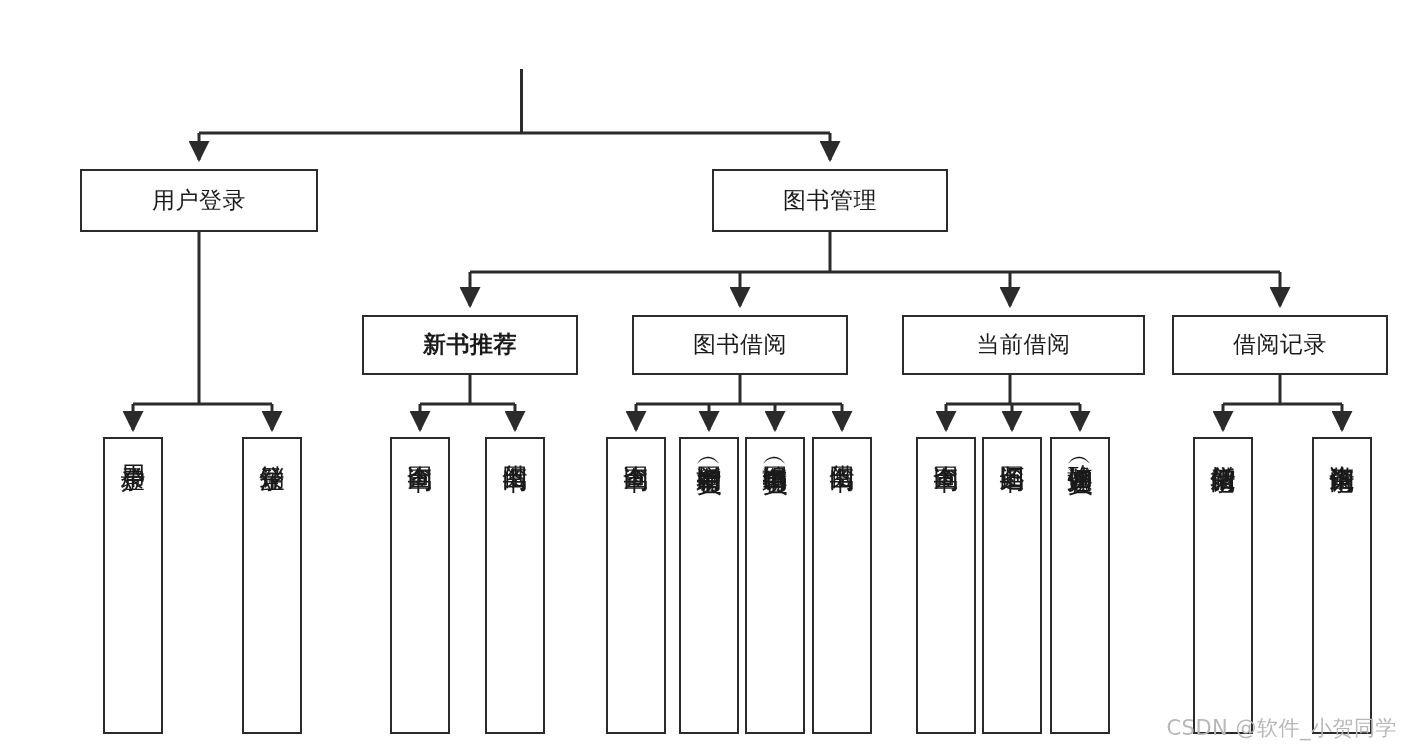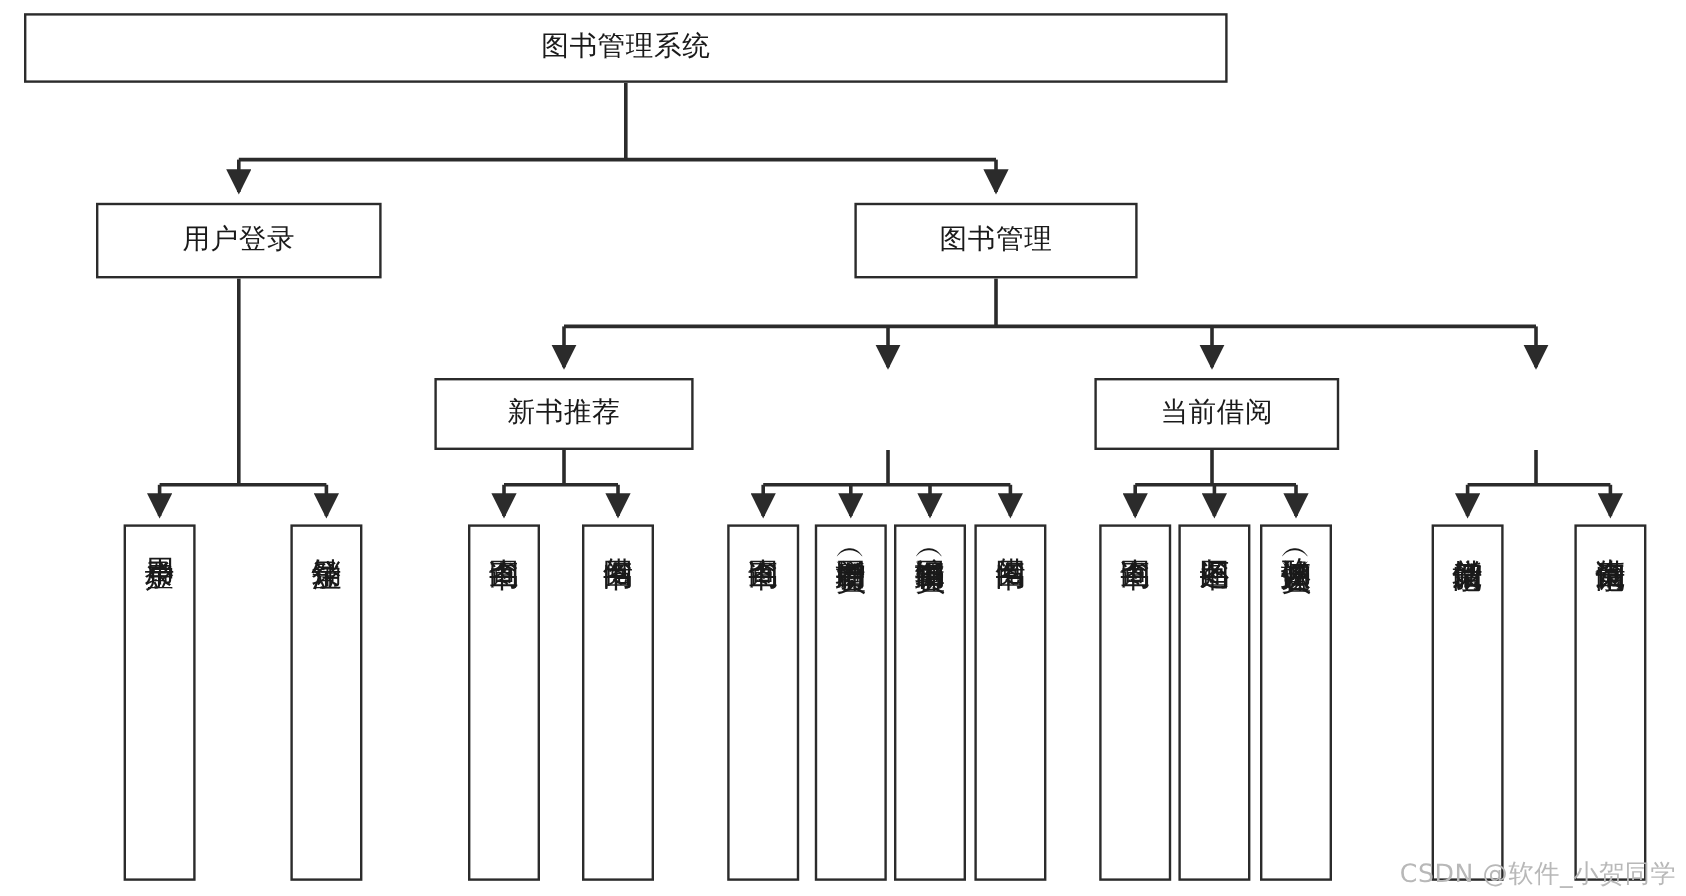--- a/index.html
+++ b/index.html
@@ -116,36 +116,39 @@
       <path d="M 1012 404 L 1012 430" marker-end="url(#arrow)"></path>
       <path d="M 1080 404 L 1080 430" marker-end="url(#arrow)"></path>
 
       <path d="M 1280 375 L 1280 404"></path>
       <path d="M 1223 404 L 1342 404"></path>
       <path d="M 1223 404 L 1223 430" marker-end="url(#arrow)"></path>
       <path d="M 1342 404 L 1342 430" marker-end="url(#arrow)"></path>
     </g>
   </svg>
 
-  <div class="node h" style="left:20px; top:11px; width:1003px; height:58px;">
-    <span>图书管理系统</span>
-  </div>
 
   <div class="node h" style="left:80px; top:169px; width:238px; height:63px;">
     <span>用户登录</span>
   </div>
   <div class="node h" style="left:712px; top:169px; width:236px; height:63px;text-align:center;">
     <span>图书管理</span>
   </div>
 
-  <div class="node h" style="left:362px; top:315px; width:216px; height:60px;">
+  <div class="node h" style="left:362px; top:315px; width:216px; height:60px;font-weight:bold;">
     <span>新书推荐</span>
   </div>
-  <div class="node h" style="left:902px; top:315px; width:204px; height:60px;margin-left:10px;">
+  <div class="node h" style="left:632px; top:315px; width:216px; height:60px;">
+    <span>图书借阅</span>
+  </div>
+  <div class="node h" style="left:902px; top:315px; width:243px; height:60px;">
     <span>当前借阅</span>
+  </div>
+  <div class="node h" style="left:1172px; top:315px; width:216px; height:60px;">
+    <span>借阅记录</span>
   </div>
 
   <div class="node v" style="left:103px; top:437px; width:60px; height:297px;">
     <span class="vtext">用户登录</span>
   </div>
   <div class="node v" style="left:242px; top:437px; width:60px; height:297px;">
     <span class="vtext">注销登录</span>
   </div>
 
   <div class="node v" style="left:390px; top:437px; width:60px; height:297px;">

